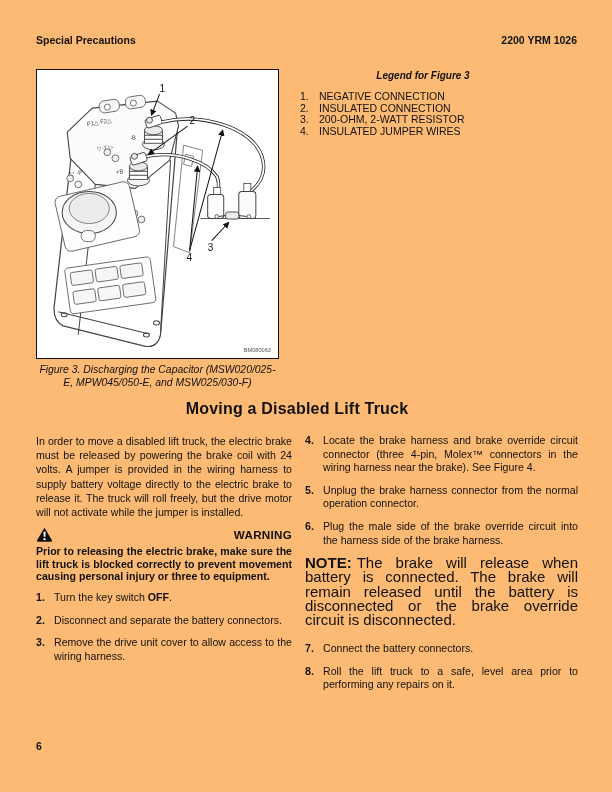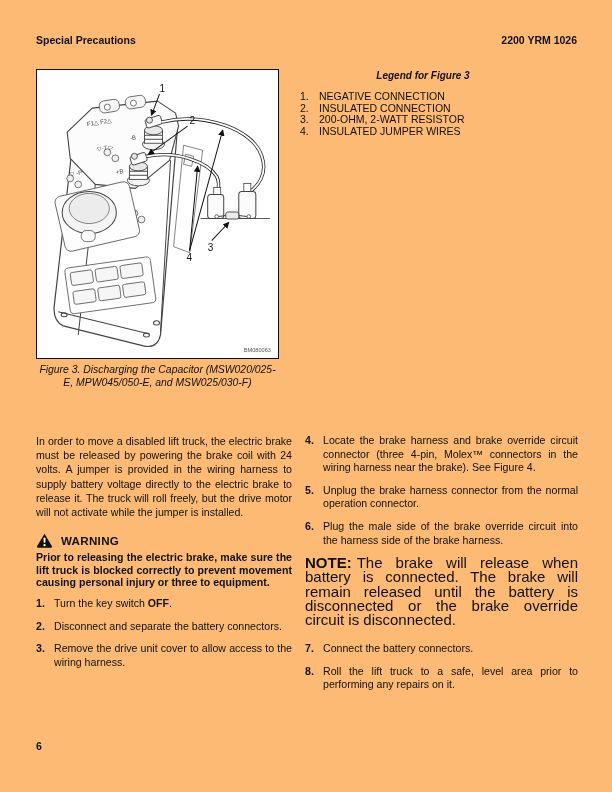--- a/index.html
+++ b/index.html
@@ -28,21 +28,21 @@
 
   
   .section-title{position:absolute;top:400px;left:0;width:594px;text-align:center;
                  font-size:16px;font-weight:bold;letter-spacing:0.2px;}
   .columns{position:absolute;top:434px;left:36px;width:542px;display:flex;}
   .col-left{width:256px;flex:none;}
   .col-gutter{width:13px;flex:none;}
   .col-right{width:273px;flex:none;}
   .body-text{font-size:10.6px;line-height:14.2px;text-align:justify;}
 
-  .warning-head{display:flex;align-items:center;margin-top:14px;}
+  .warning-head{display:flex;align-items:center;margin-top:8px;justify-content:space-between;}
   .warning-head .wicon{width:17px;height:15px;flex:none;margin-right:8px;}
   .warning-word{font-size:11.6px;font-weight:bold;letter-spacing:0.3px;}
   .warning-text{font-size:10.6px;font-weight:bold;line-height:12.3px;
                 text-align:justify;margin-top:3px;}
 
   .step{display:flex;margin-top:9px;font-size:10.6px;line-height:13.6px;}
   .step-num{width:18px;flex:none;font-weight:bold;}
   .step-text{flex:1;text-align:justify;}
   .note{margin-top:9px;font-size:15px;line-height:14.2px;text-align:justify;}
   .note b{margin-right:5px;}
@@ -205,20 +205,21 @@
         <span class="legend-label">INSULATED JUMPER WIRES</span>
       </div>
     </div>
   </div>
 
   <div class="fig-caption">
     <div>Figure 3. Discharging the Capacitor (MSW020/025-</div>
     <div>E, MPW045/050-E, and MSW025/030-F)</div>
   </div>
 
+  <div class="section-title">Moving a Disabled Lift Truck</div>
 
   <div class="columns">
 
     <div class="col-left">
       <p class="body-text" style="margin:0">In order to move a disabled lift truck, the electric brake must be released by powering the brake coil with 24 volts. A jumper is provided in the wiring harness to supply battery voltage directly to the electric brake to release it. The truck will roll freely, but the drive motor will not activate while the jumper is installed.</p>
 
       <div class="warning-head">
         <svg class="wicon" viewBox="0 0 17 15">
           <path d="M8.5,0.8 L15.8,13 Q16.8,14.8 14.2,14.8 L2.8,14.8 Q0.2,14.8 1.2,13 Z" fill="#111"></path>
           <rect x="7.6" y="4.4" width="1.9" height="5.4" rx="0.9" fill="#fff"></rect>

